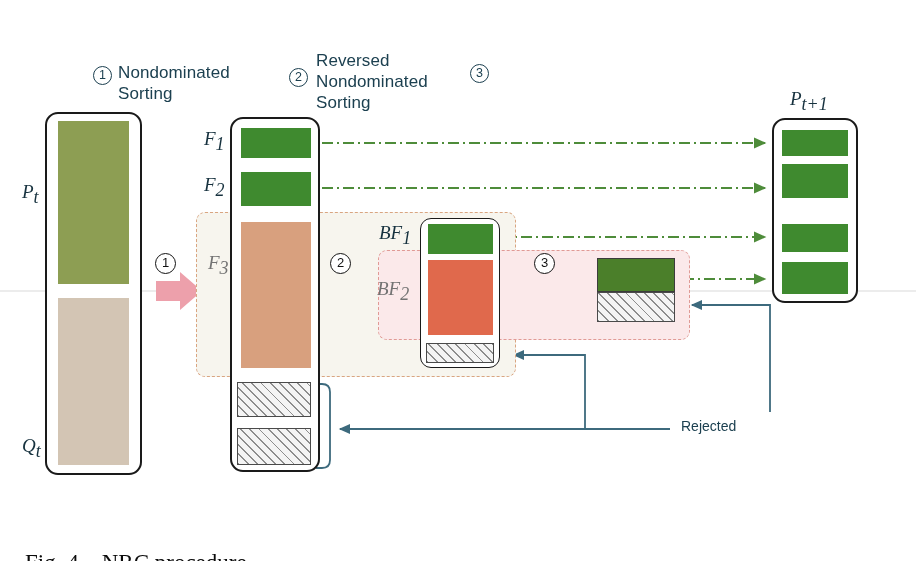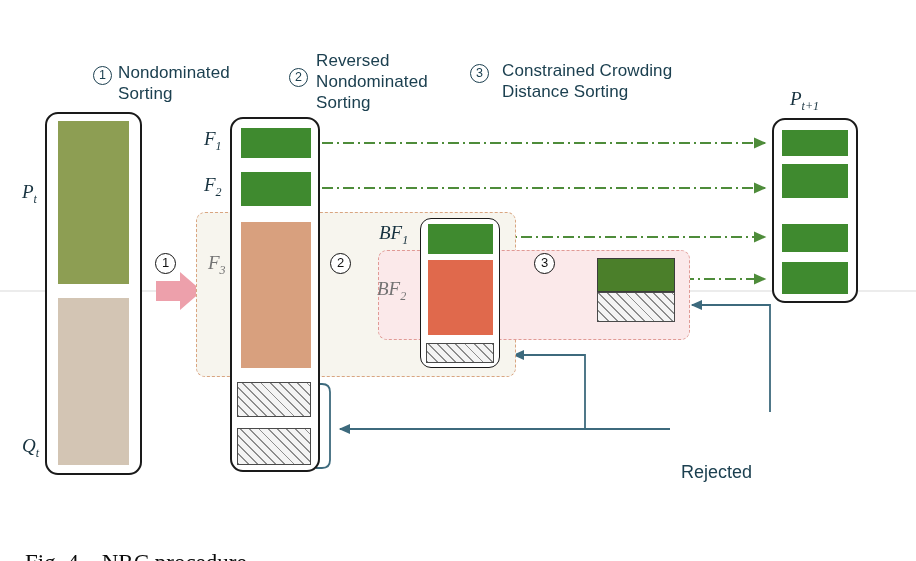--- a/index.html
+++ b/index.html
@@ -65,21 +65,21 @@
   .mlabel {
     position: absolute;
     color: #17323f;
     font-style: italic;
     font-family: "Liberation Serif", serif;
     font-size: 19px;
     white-space: nowrap;
   }
   .mlabel.dark { color: #737373; margin-top: 12px; }
   .mlabel sub {
-    font-size: 12px;
+    font-size: 18px;
     font-style: italic;
   }
   .step-num-arrow {
     position: absolute;
     width: 21px; height: 21px;
     border: 1.5px solid #121212;
     border-radius: 50%;
     color: #121212;
     font-size: 13px;
     line-height: 18.5px;
@@ -98,23 +98,22 @@
   }
   .region.pink {
     background: #fbe9ea;
     border: 1.6px dashed #e09a95;
   }
 
   
   .rejected {
     position: absolute;
     color: #1c4050;
-    font-size: 18px;
+    font-size: 14px;
     white-space: nowrap;
-    margin-top: 44px;
   }
 
   
   .caption {
     position: absolute;
     font-family: "Liberation Serif", serif;
     font-size: 23px;
     color: #0b0b0b;
     white-space: pre;
   }
@@ -183,22 +182,20 @@
   <div class="step-num-head" style="left:93px; top:66px;">1</div>
   <div class="step-head" style="left:118px; top:62px; width:150px;">Nondominated
 Sorting</div>
 
   <div class="step-num-head" style="left:289px; top:68px;">2</div>
   <div class="step-head" style="left:316px; top:50px; width:145px;">Reversed
 Nondominated
 Sorting</div>
 
   <div class="step-num-head" style="left:470px; top:64px;">3</div>
-  <div class="step-head" style="left:502px; top:60px; width:225px;">Constrained Crowding
-Distance Sorting</div>
 
   <div class="step-num-arrow" style="left:155px; top:253px;">1</div>
   <div class="step-num-arrow" style="left:330px; top:253px;">2</div>
   <div class="step-num-arrow" style="left:534px; top:253px;">3</div>
 
   <div class="capsule" style="left:45px; top:112px; width:97px; height:363px;"></div>
   <div class="blk olive" style="left:58px; top:121px; width:71px; height:163px;"></div>
   <div class="blk tan" style="left:58px; top:298px; width:71px; height:167px;"></div>
 
   <div class="mlabel" style="left:22px; top:181px;">

